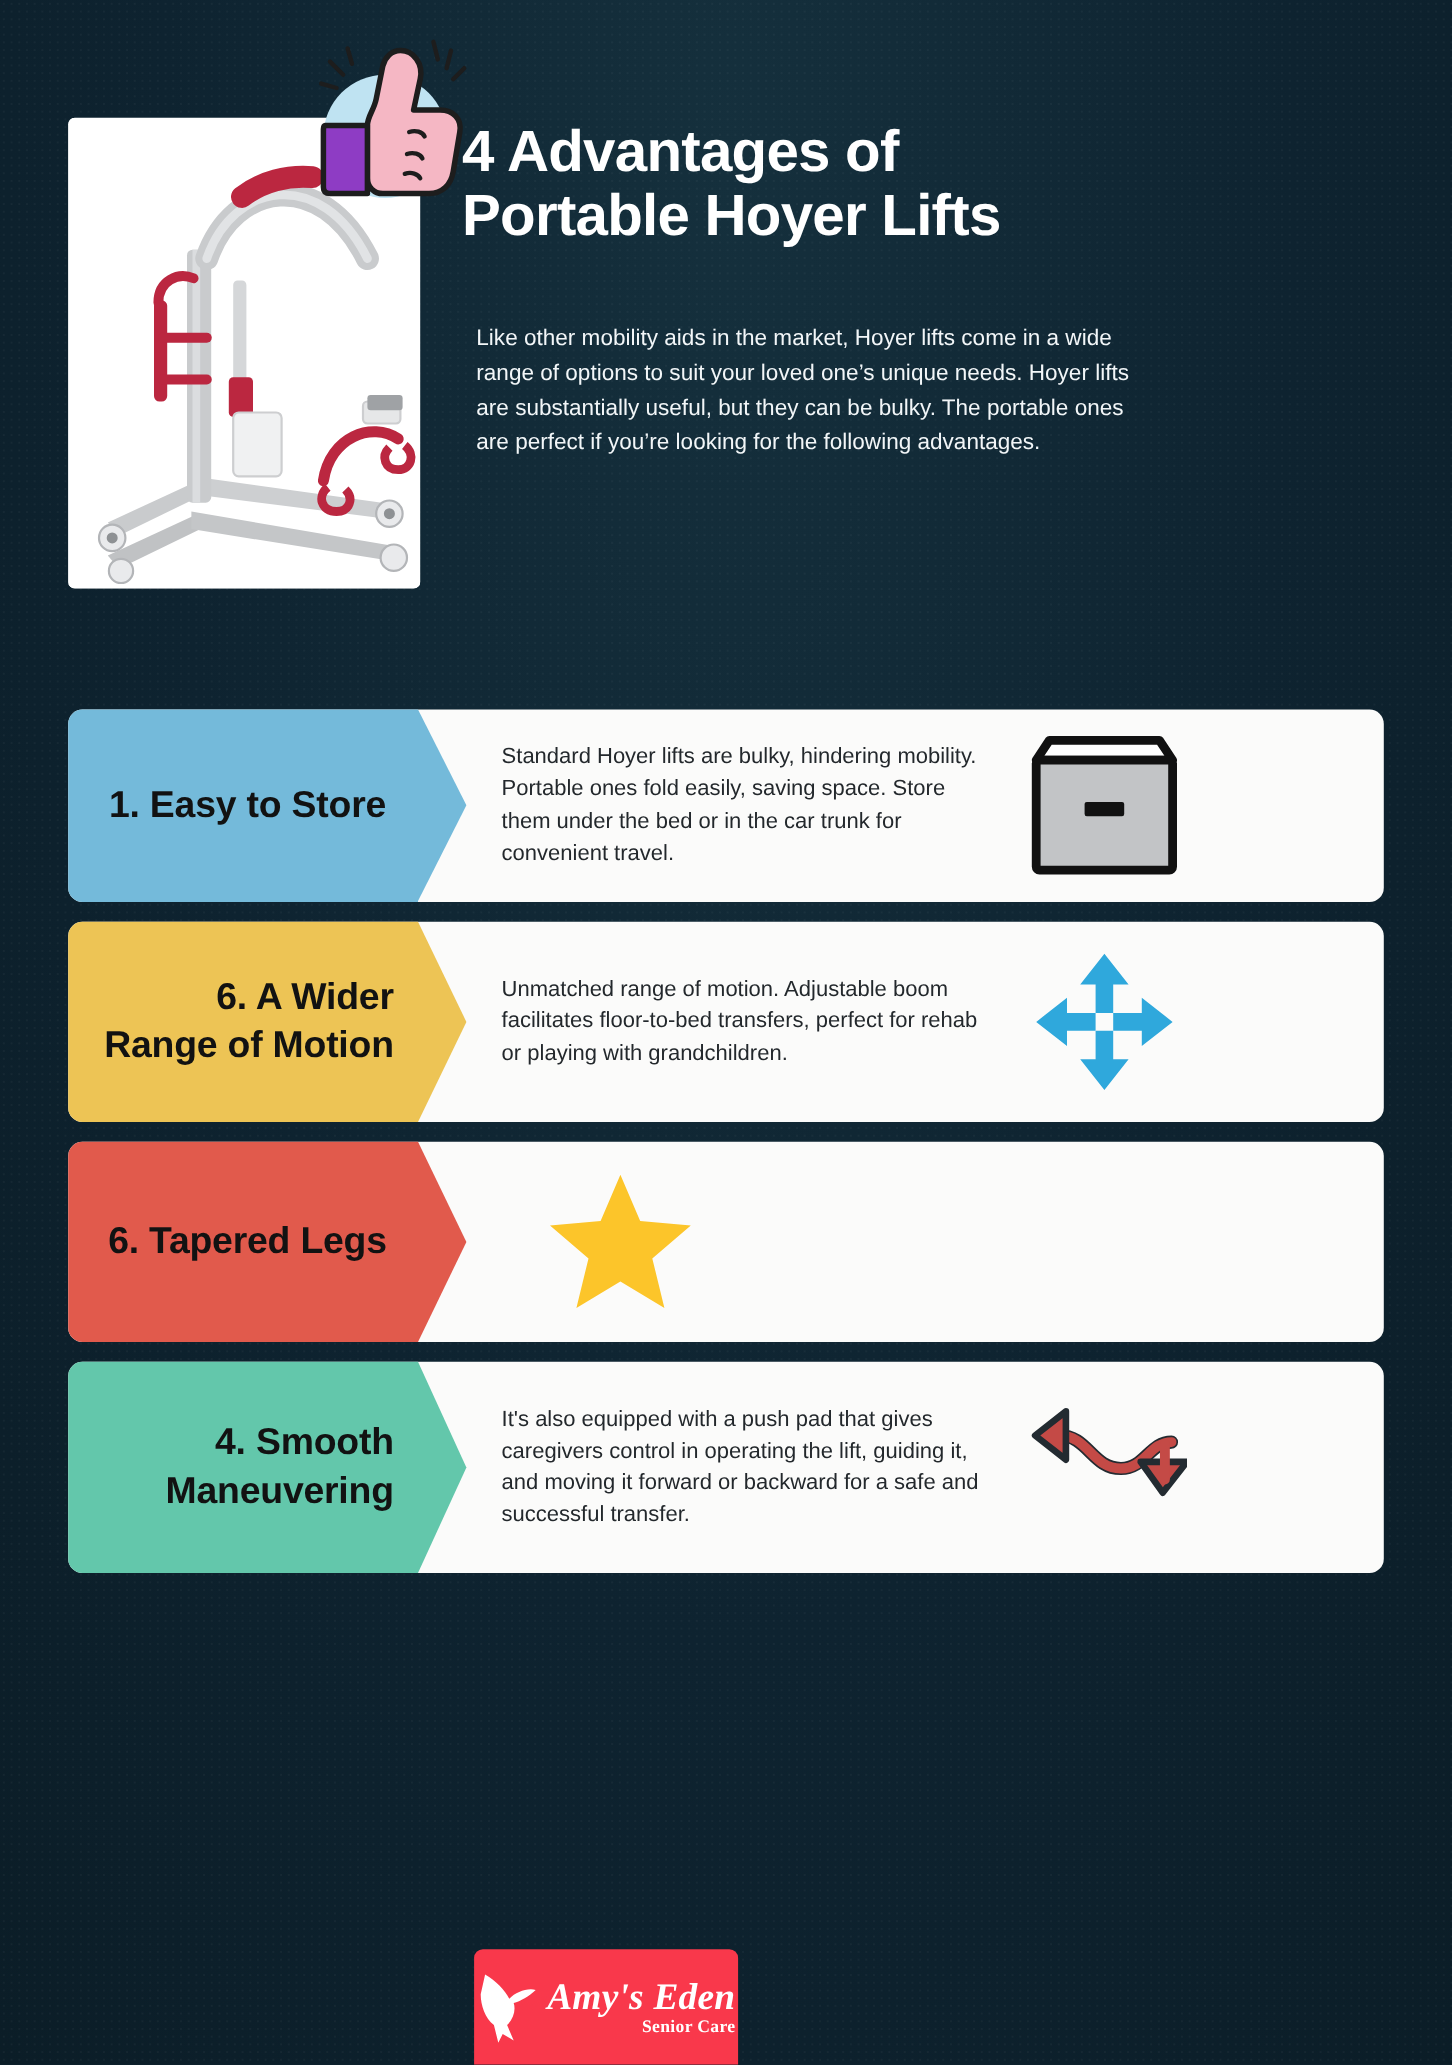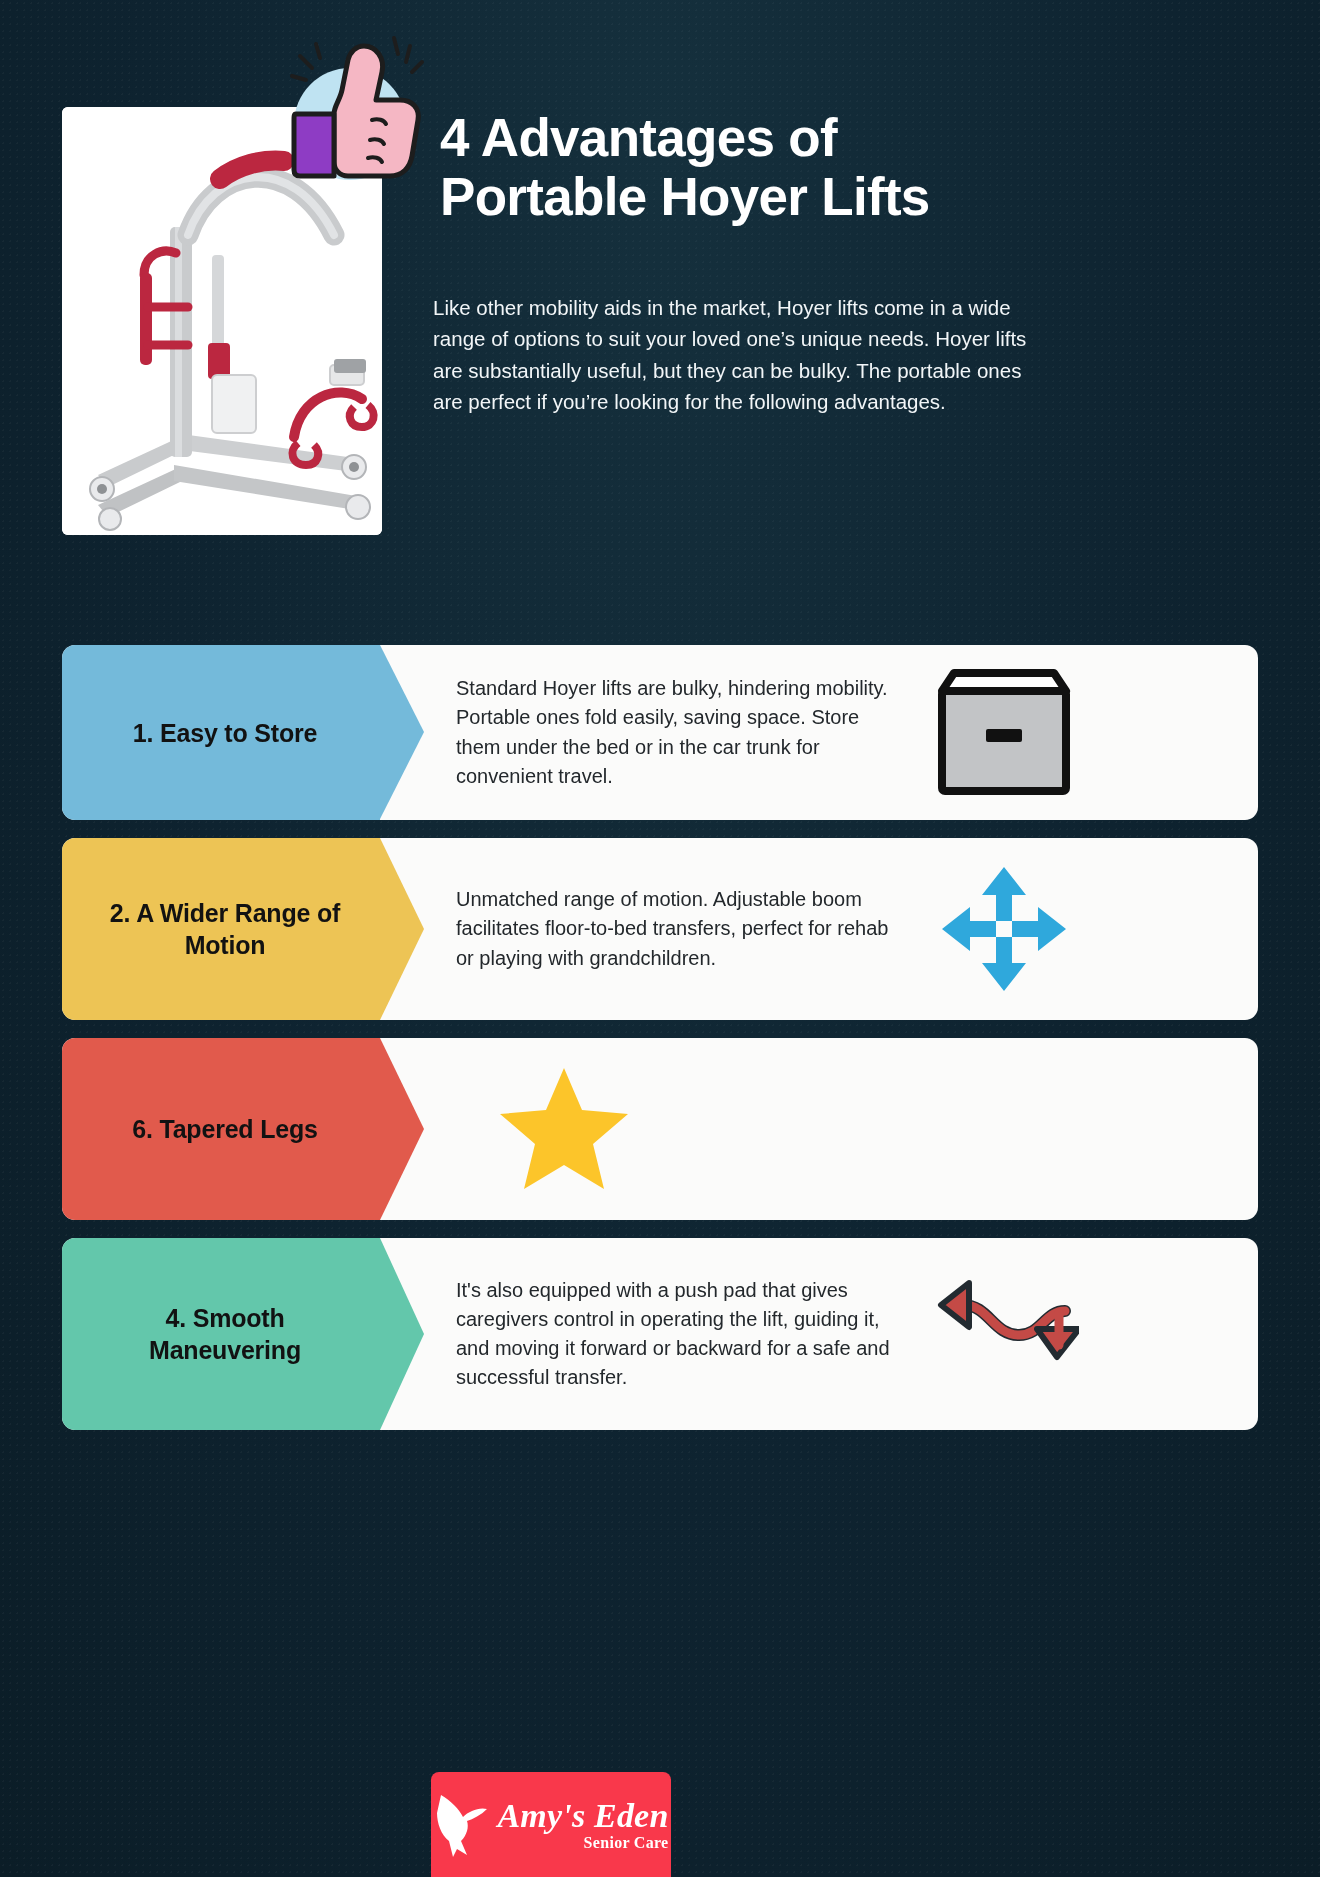--- a/index.html
+++ b/index.html
@@ -50,21 +50,21 @@
     left: 272px;
     top: 28px;
     width: 168px;
     height: 168px;
     z-index: 5;
   }
   .thumb-wrap svg { display:block; width:100%; height:100%; }
 
   .title {
     position: absolute;
-    left: 440px;
+    left: 420px;
     top: 108px;
     width: 640px;
     color: #ffffff;
     font-size: 53px;
     line-height: 1.12;
     font-weight: 700;
     letter-spacing: -0.7px;
   }
   .title .l2 { display: block; }
 
@@ -112,24 +112,24 @@
     position: absolute;
     left: 100%;
     top: 0;
     width: 0; height: 0;
     border-top: 87.5px solid transparent;
     border-bottom: 87.5px solid transparent;
     border-left: 44px solid currentColor;
   }
   .tag-label {
     color: #121212;
-    font-size: 25px;
+    font-size: 34px;
     font-weight: 700;
     line-height: 1.28;
-    text-align: center;
+    text-align: right;
     letter-spacing: -0.2px;
   }
   .row-body {
     flex: 1;
     display: flex;
     align-items: center;
     padding: 20px 10px 20px 76px;
   }
   .row-text {
     flex: 1;
@@ -275,21 +275,21 @@
             <path d="M8 24 L20 6 L120 6 L132 24 Z" fill="#ffffff" stroke="#111111" stroke-width="8" stroke-linejoin="round"></path>
             <rect x="8" y="24" width="124" height="100" rx="3" fill="#c2c4c6" stroke="#111111" stroke-width="8"></rect>
             <rect x="52" y="62" width="36" height="13" rx="2" fill="#111111"></rect>
           </svg>
         </div>
       </div>
     </div>
 
     <div class="row row-2">
       <div class="tag" style="background:#edc455;color:#edc455;">
-        <span class="tag-label">2. A Wider Range of Motion</span>
+        <span class="tag-label">6. A Wider Range of Motion</span>
       </div>
       <div class="row-body">
         <div class="row-text">Unmatched range of motion. Adjustable boom facilitates floor-to-bed transfers, perfect for rehab or playing with grandchildren.</div>
         <div class="row-icon">
           <svg width="128" height="128" viewBox="0 0 128 128">
             <g fill="#2fa8dc">
               <path d="M64 2 L86 30 L72 30 L72 56 L56 56 L56 30 L42 30 Z"></path>
               <path d="M64 126 L42 98 L56 98 L56 72 L72 72 L72 98 L86 98 Z"></path>
               <path d="M2 64 L30 42 L30 56 L56 56 L56 72 L30 72 L30 86 Z"></path>
               <path d="M126 64 L98 86 L98 72 L72 72 L72 56 L98 56 L98 42 Z"></path>

